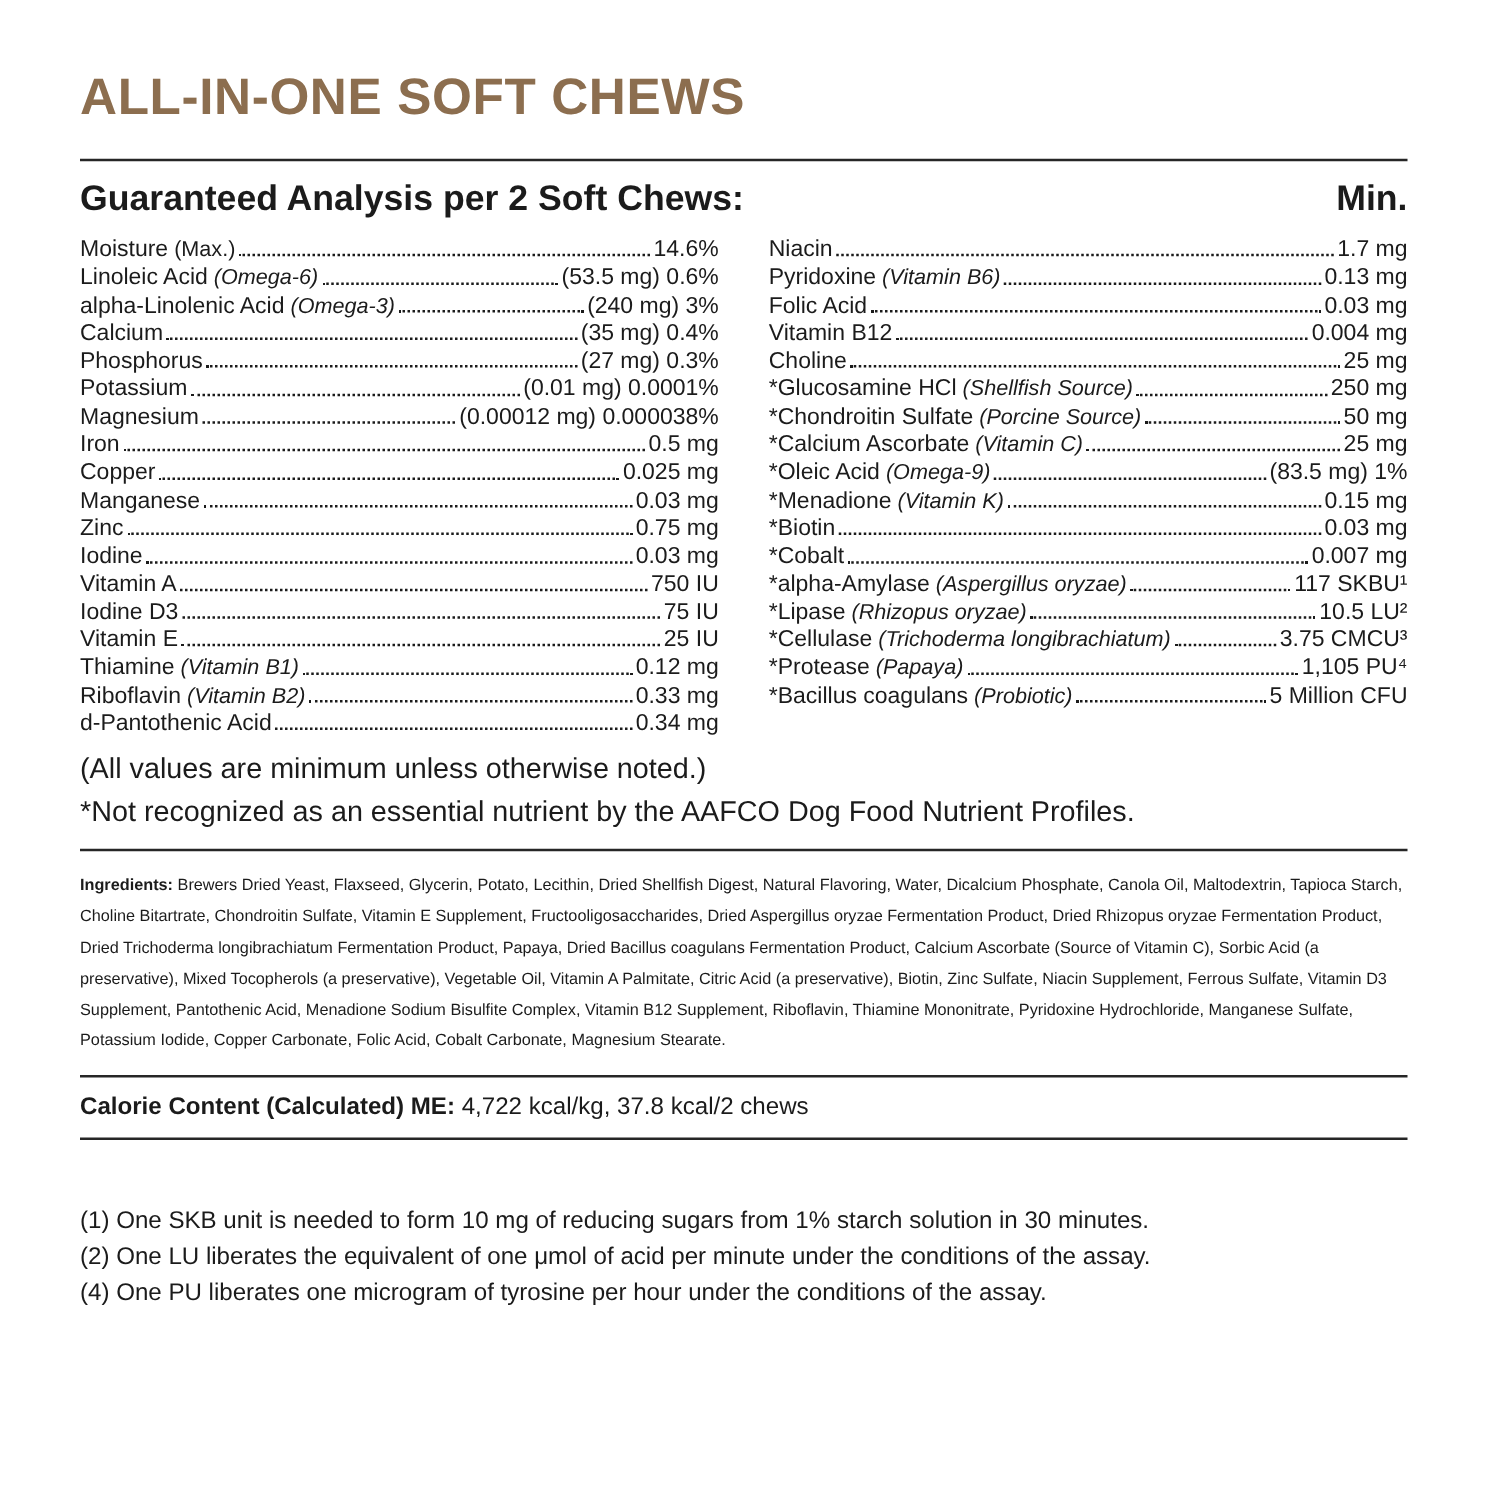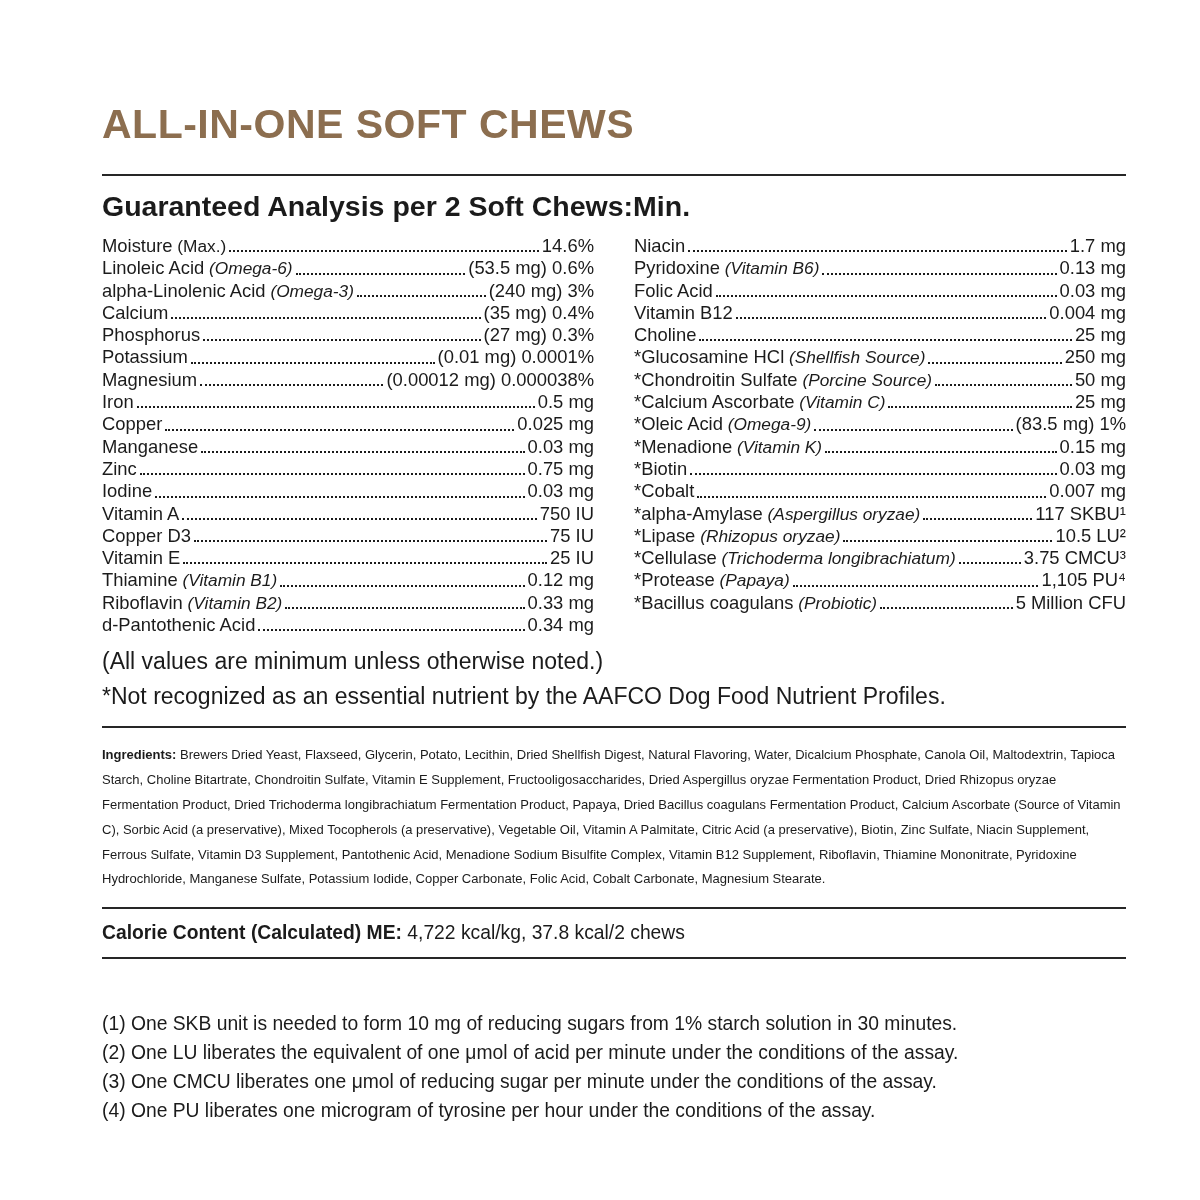--- a/index.html
+++ b/index.html
@@ -2,34 +2,34 @@
 <html style="--title-color: #8c6e4f;"><head>
 <meta charset="utf-8">
 <style>
   html, body { margin: 0; padding: 0; background: #ffffff; }
   body {
     width: 1200px; height: 1200px; overflow: hidden;
     font-family: "Liberation Sans", sans-serif;
     color: #1b1b1b;
     box-sizing: border-box;
   }
-  .page { padding: 46px 74px 0 102px; margin-top: 47px; }
+  .page { padding: 46px 74px 0 64px; }
 
   .title {
     font-size: 41px;
     font-weight: 800;
     letter-spacing: .5px;
     color: var(--title-color, #8c6e4f);
     margin: 8px 0 26px 0;
   }
 
   .rule { border: none; border-top: 2px solid #262626; margin: 0; }
 
   .ga-header {
-    display: flex; align-items: baseline;
+    display: flex; justify-content: space-between; align-items: baseline;
     font-weight: 700; font-size: 28.5px;
     padding: 14px 0 12px 0;
   }
 
   .columns { display: flex; gap: 40px; }
   .col { flex: 1; min-width: 0; }
 
   .ga-row {
     display: flex; align-items: flex-end;
     font-size: 18.4px; line-height: 22.3px;
@@ -134,21 +134,21 @@
           <span class="ga-name">Iodine</span>
           <span class="ga-leader"></span>
           <span class="ga-value">0.03 mg</span>
         </div>
         <div class="ga-row">
           <span class="ga-name">Vitamin A</span>
           <span class="ga-leader"></span>
           <span class="ga-value">750 IU</span>
         </div>
         <div class="ga-row">
-          <span class="ga-name">Copper D3</span>
+          <span class="ga-name">Iodine D3</span>
           <span class="ga-leader"></span>
           <span class="ga-value">75 IU</span>
         </div>
         <div class="ga-row">
           <span class="ga-name">Vitamin E</span>
           <span class="ga-leader"></span>
           <span class="ga-value">25 IU</span>
         </div>
         <div class="ga-row">
           <span class="ga-name">Thiamine<i class="note">&nbsp;(Vitamin B1)</i></span>
@@ -264,17 +264,16 @@
 
   <hr class="rule">
 
   <p class="calorie"><strong>Calorie Content (Calculated) ME:</strong> <span>4,722 kcal/kg, 37.8 kcal/2 chews</span></p>
 
   <hr class="rule">
 
   <div class="footnotes">
     <div class="footnote">(1) One SKB unit is needed to form 10 mg of reducing sugars from 1% starch solution in 30 minutes.</div>
     <div class="footnote">(2) One LU liberates the equivalent of one μmol of acid per minute under the conditions of the assay.</div>
-    <div class="footnote">(3) One CMCU liberates one μmol of reducing sugar per minute under the conditions of the assay.</div>
     <div class="footnote">(4) One PU liberates one microgram of tyrosine per hour under the conditions of the assay.</div>
   </div>
 
 </div>
 
 </body></html>

